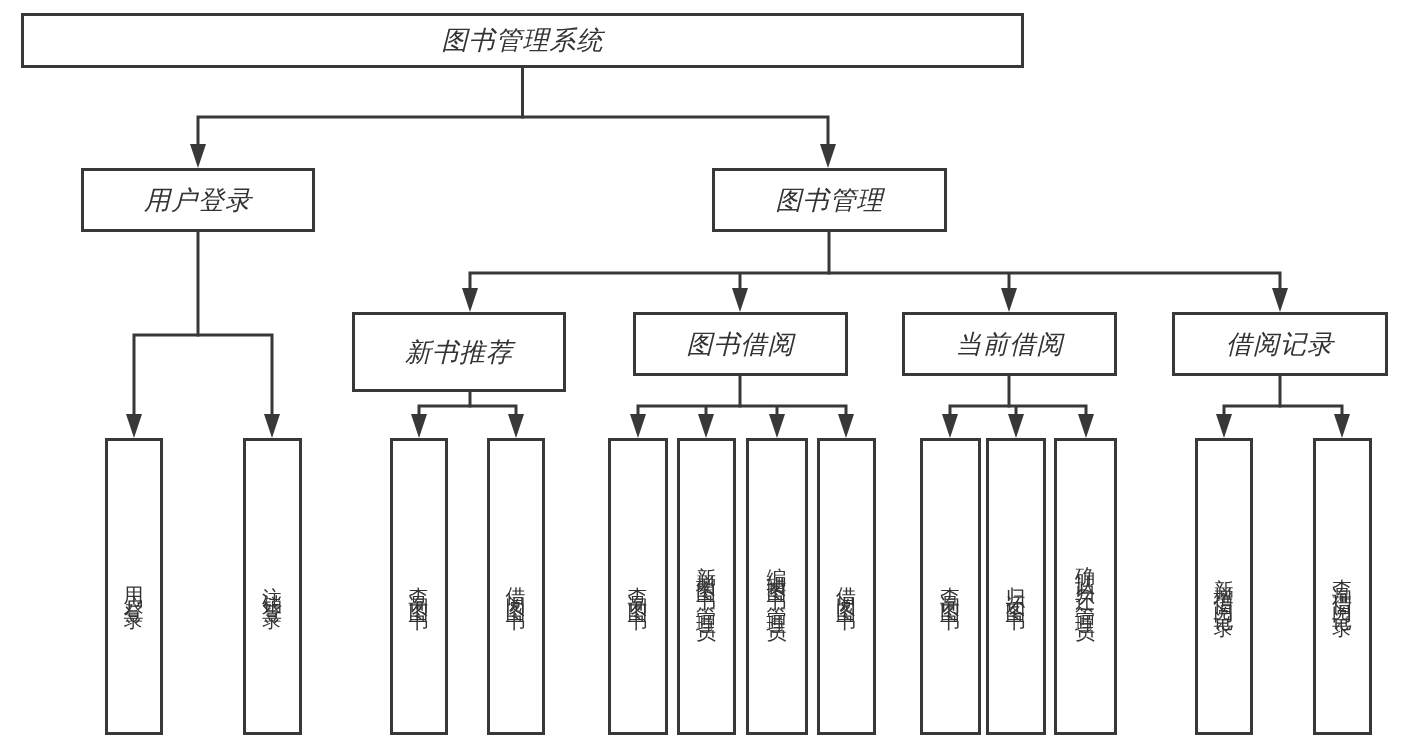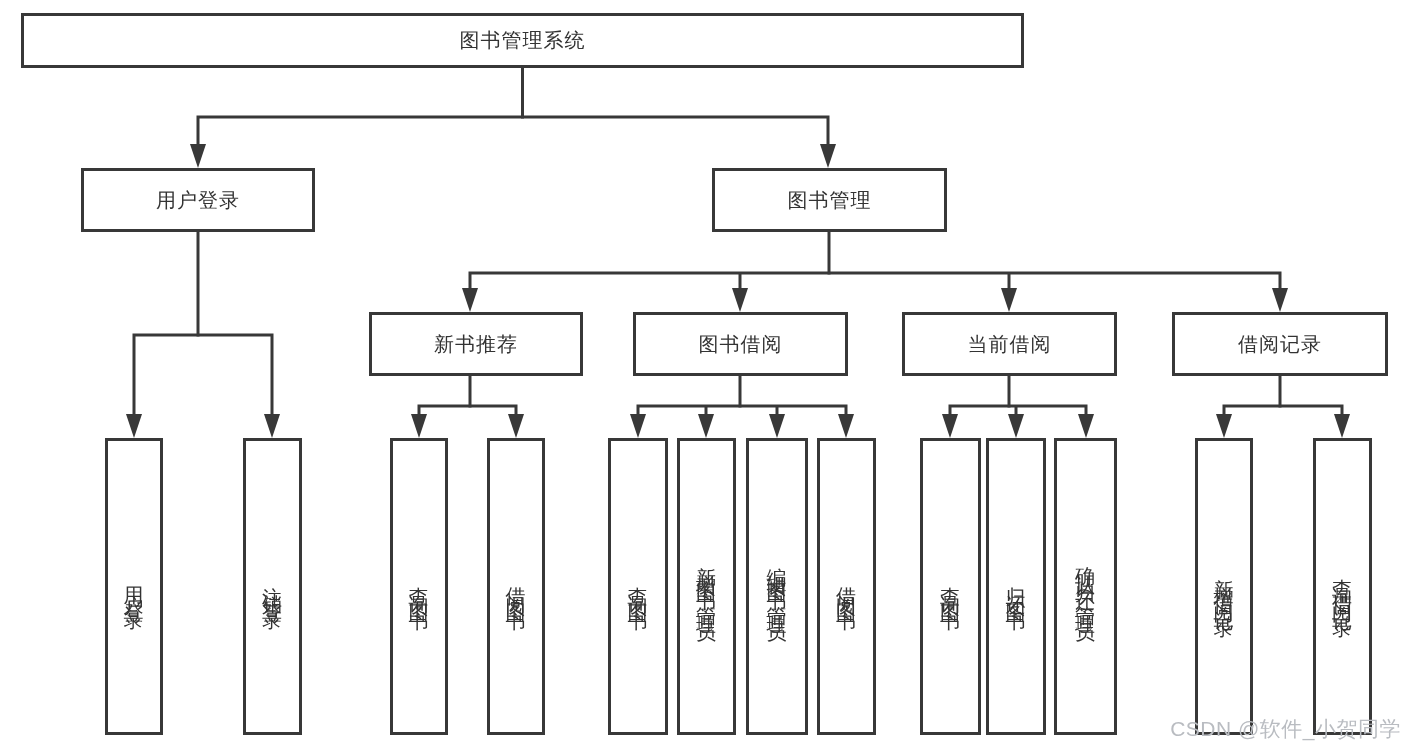--- a/index.html
+++ b/index.html
@@ -1,21 +1,21 @@
 <!DOCTYPE html>
 <html><head>
 <meta charset="utf-8">
 <style>
   html,body{margin:0;padding:0;background:#ffffff;}
   .canvas{position:relative;width:1405px;height:747px;background:#ffffff;overflow:hidden;
           font-family:"Liberation Sans","DejaVu Sans",sans-serif;color:#333333;}
   .wires{position:absolute;left:0;top:0;z-index:1;}
   .hbox,.vbox{position:absolute;z-index:2;background:#ffffff;border:3px solid #383838;
           box-sizing:border-box;display:flex;align-items:center;justify-content:center;}
-  .hbox{font-size:20px;letter-spacing:1px;white-space:nowrap;}
+  .hbox{font-size:26px;letter-spacing:1px;white-space:nowrap;font-style:italic;}
   .vbox{font-size:20px;}
   .vbox .vtext{writing-mode:vertical-rl;text-orientation:mixed;letter-spacing:8px;line-height:1;}
   .watermark{position:absolute;z-index:3;right:4px;top:715px;font-size:21px;
           color:#b9bcc1;letter-spacing:0.5px;white-space:nowrap;}
 </style>
 </head>
 <body>
 
 <div class="canvas">
 
@@ -75,21 +75,21 @@
     <span>图书管理系统</span>
   </div>
 
   <div class="hbox" style="left:81px;top:168px;width:234px;height:64px">
     <span>用户登录</span>
   </div>
   <div class="hbox" style="left:712px;top:168px;width:235px;height:64px">
     <span>图书管理</span>
   </div>
 
-  <div class="hbox" style="left:369px;top:312px;width:214px;height:64px">
+  <div class="hbox" style="left:352px;top:312px;width:214px;height:80px">
     <span>新书推荐</span>
   </div>
   <div class="hbox" style="left:902px;top:312px;width:215px;height:64px">
     <span>当前借阅</span>
   </div>
   <div class="hbox" style="left:633px;top:312px;width:215px;height:64px">
     <span>图书借阅</span>
   </div>
   <div class="hbox" style="left:1172px;top:312px;width:216px;height:64px">
     <span>借阅记录</span>
@@ -132,15 +132,14 @@
     <span class="vtext">确认归还（管理员）</span>
   </div>
 
   <div class="vbox" style="left:1195px;top:438px;width:58px;height:297px">
     <span class="vtext">新增借阅记录</span>
   </div>
   <div class="vbox" style="left:1313px;top:438px;width:59px;height:297px">
     <span class="vtext">查询借阅记录</span>
   </div>
 
-  <div class="watermark">CSDN @软件_小贺同学</div>
 
 </div>
 
 </body></html>

